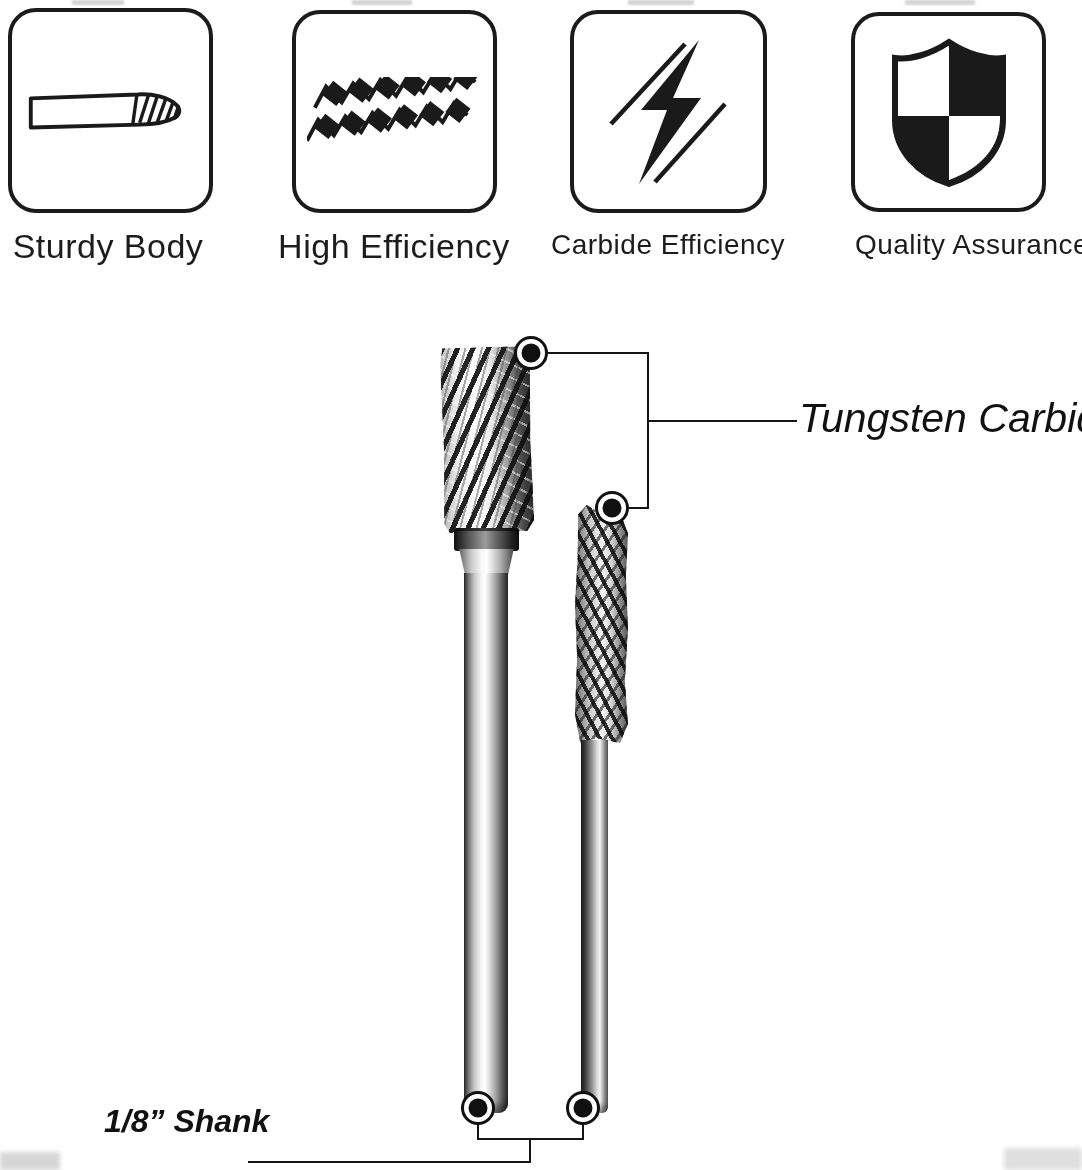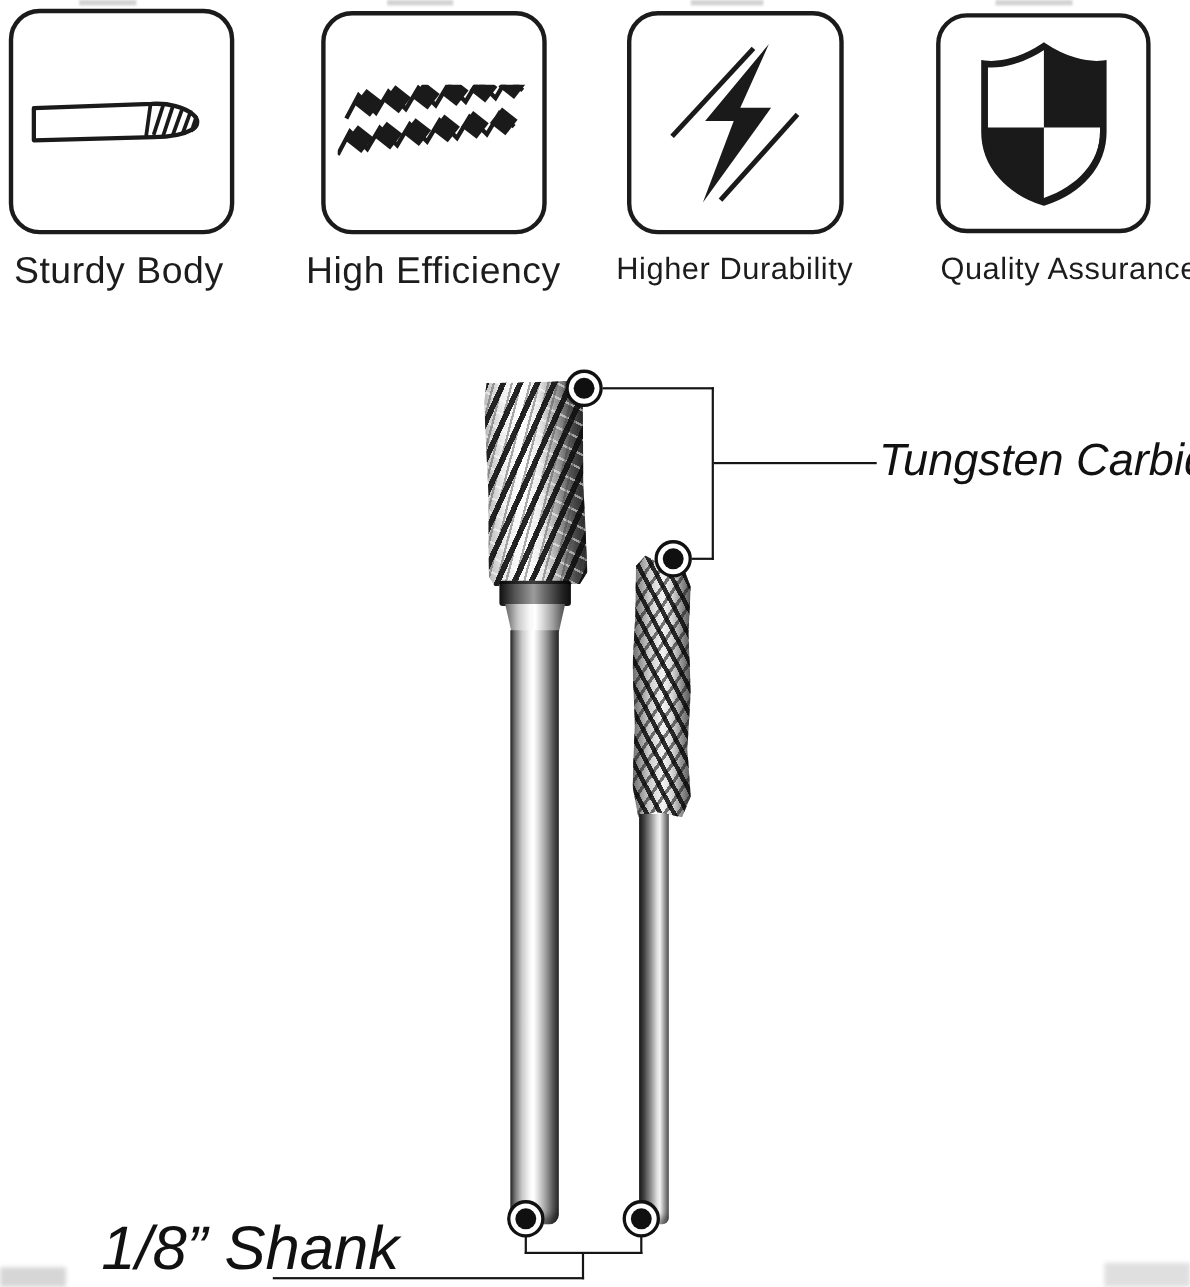--- a/index.html
+++ b/index.html
@@ -65,21 +65,21 @@
   }
   .marker::after{
     content:"";position:absolute;left:50%;top:50%;width:19px;height:19px;
     transform:translate(-50%,-50%);border-radius:50%;background:#101010;
   }
   .line{position:absolute;background:#151515;}
   .callout-text{
     position:absolute;font-style:italic;color:#111;white-space:nowrap;line-height:1.1;
   }
   .material-text{left:799px;top:396px;font-size:41px;}
-  .shank-text{left:92px;top:1104px;font-size:56px;}
+  .shank-text{left:104px;top:1104px;font-size:32px;font-weight:bold;}
   
   .smudge{position:absolute;background:#c9c9c9;filter:blur(2px);opacity:.75;}
   .dash{position:absolute;background:#a9a9a9;filter:blur(1px);opacity:.5;height:5px;top:0;}
 </style>
 </head>
 <body>
 
 <div class="stage">
 
   <div class="dash" style="left:72px;width:52px;"></div>
@@ -137,21 +137,21 @@
     <svg width="140" height="160" viewBox="0 0 140 160">
       <path d="M70,10 C52,22 32,28 16,26 L16,88 C16,118 38,142 70,152 C102,142 124,118 124,88 L124,26 C108,28 88,22 70,10 Z" fill="#1a1a1a"></path>
       <path d="M70,84 L19,84 L19,28 C34,29 53,23 70,13 Z" fill="#ffffff"></path>
       <path d="M70,84 L121,84 L121,88 C121,115 101,137 70,148 Z" fill="#ffffff"></path>
       <path d="M70,10 C52,22 32,28 16,26 L16,88 C16,118 38,142 70,152 C102,142 124,118 124,88 L124,26 C108,28 88,22 70,10 Z" fill="none" stroke="#1a1a1a" stroke-width="6"></path>
     </svg>
   </div>
 
   <div class="flabel" style="left:108px;top:227px;">Sturdy Body</div>
   <div class="flabel" style="left:394px;top:227px;">High Efficiency</div>
-  <div class="flabel small" style="left:668px;top:229px;">Higher Durability</div>
+  <div class="flabel small" style="left:668px;top:229px;">Carbide Efficiency</div>
   <div class="flabel small" style="left:972px;top:229px;">Quality Assurance</div>
 
   <div class="burr-head-left"></div>
   <div class="collar-left"></div>
   <div class="taper-left"></div>
   <div class="shank-left"></div>
 
   <div class="burr-head-right"></div>
   <div class="shank-right"></div>
 

